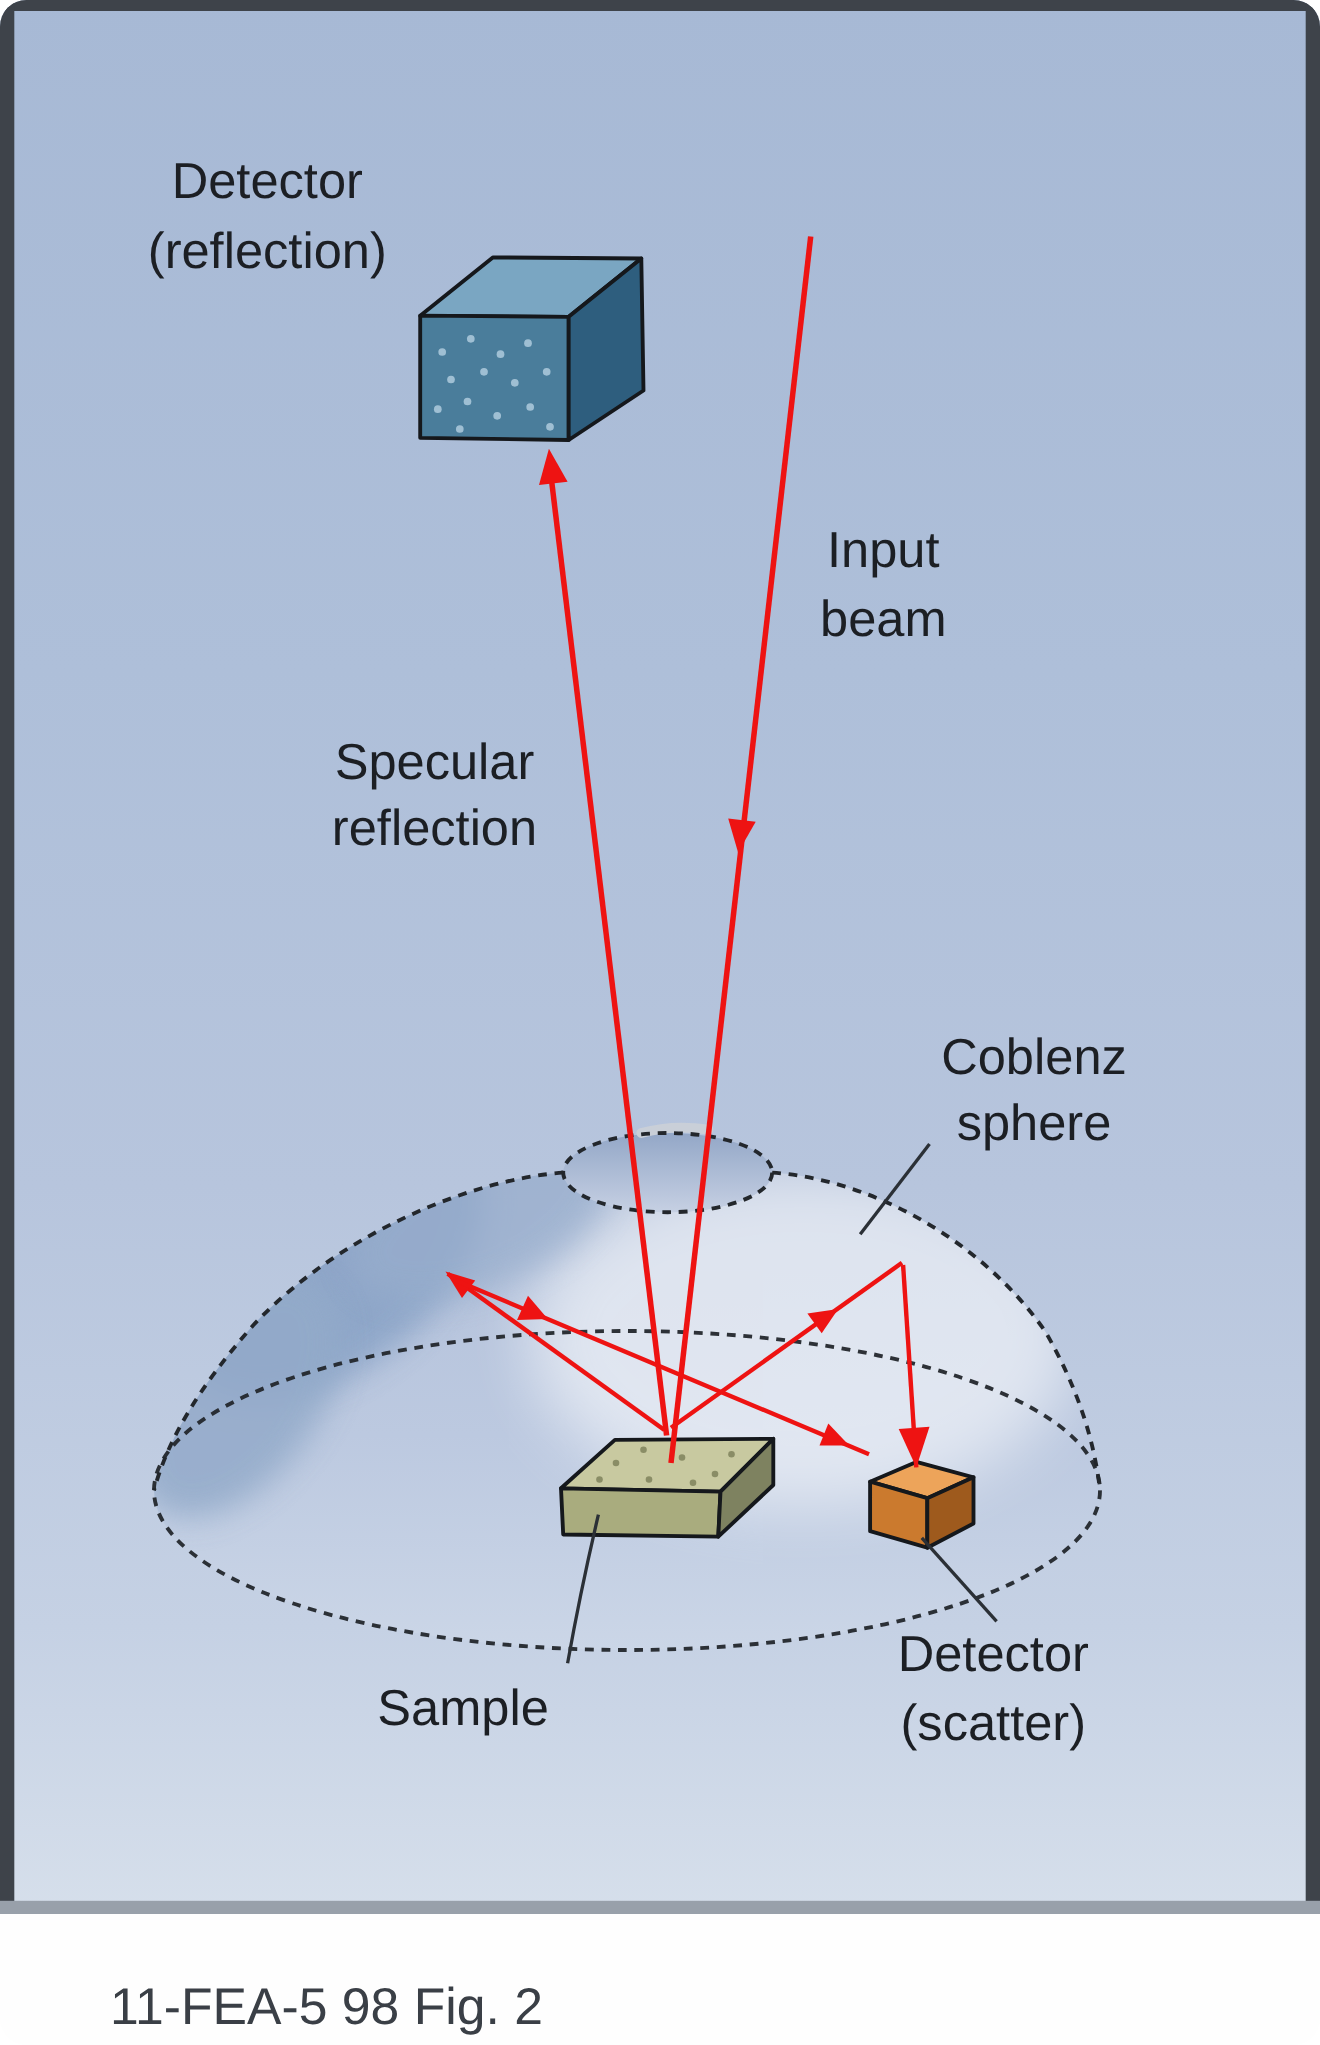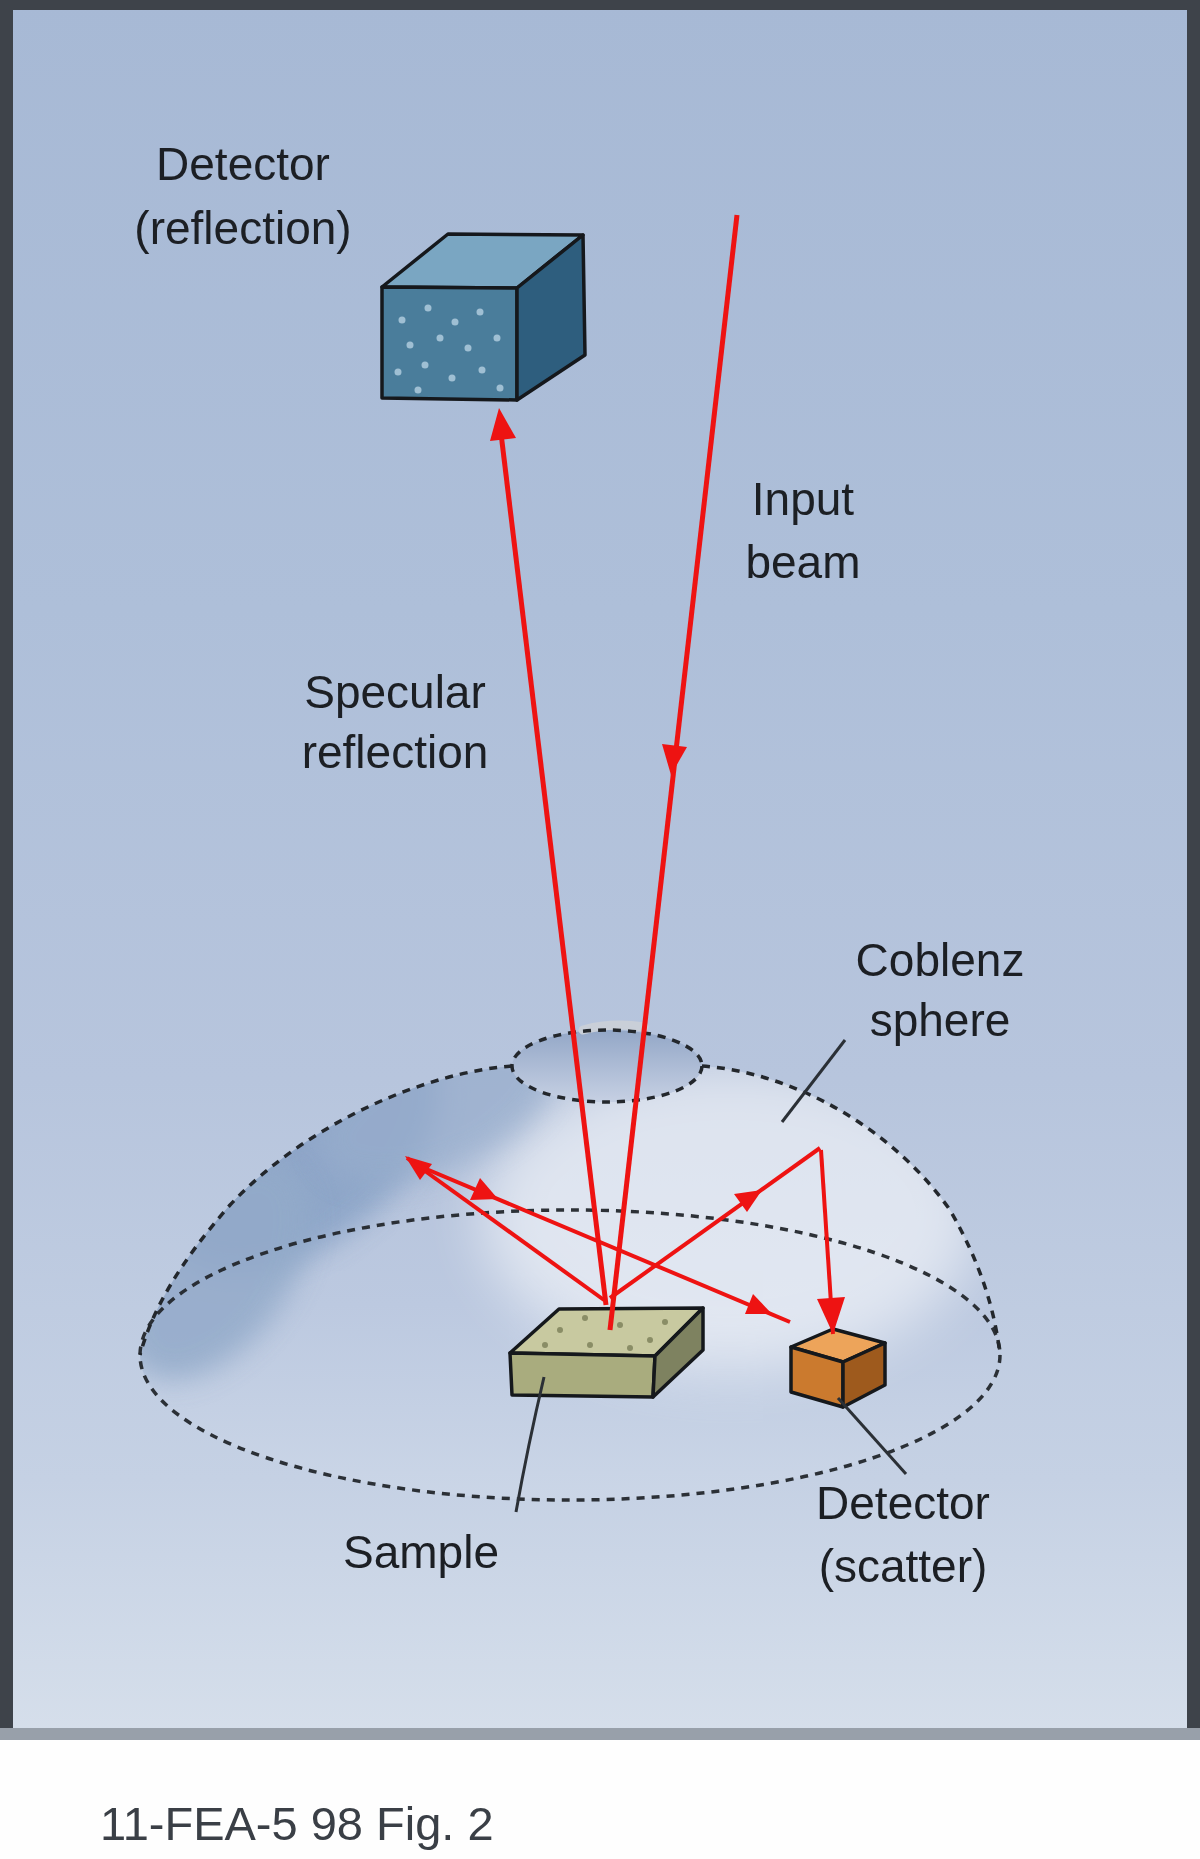--- a/index.html
+++ b/index.html
@@ -1,16 +1,16 @@
 <!DOCTYPE html>
 <html style="--beam-red: #ee1312; --background-top: #a7b9d5; --background-mid: #b7c5dd; --background-bottom: #d6dfeb; --border-dark: #3e434a; --border-bottom-gray: #98a0aa; --blue-cube-top: #7aa6c2; --blue-cube-front: #4a7d9b; --blue-cube-side: #2e5e7e; --sample-top: #c8c9a0; --sample-front: #a9ac7e; --sample-side: #7e8260; --scatter-cube-top: #eda45a; --scatter-cube-front: #cb7a2e; --scatter-cube-side: #9e5a1d; --dome-shadow: #8ba4c7; --outline: #23272c; --text: #1c1f24; --caption-text: #3a3f46; --page-white: #fefefe;"><head>
 <meta charset="utf-8">
 <style>
   html,body{margin:0;padding:0;background:#fff;}
-  #stage{position:relative;width:1200px;height:1859px;background:#fff;overflow:hidden;}
+  #stage{position:relative;width:1200px;height:1859px;background:#fff;overflow:hidden;border-radius:24px;}
   .lbl{font-family:"Liberation Sans",sans-serif;font-size:46px;fill:var(--text,#1c1f24);}
   .caption-text{font-family:"Liberation Sans",sans-serif;font-size:47px;fill:var(--caption-text,#3a3f46);}
   .dash{fill:none;stroke:var(--outline,#23272c);stroke-width:3.5;stroke-dasharray:8 7;}
   .beam5{stroke:var(--beam-red,#ee1312);stroke-width:5;fill:none;}
   .beam4{stroke:var(--beam-red,#ee1312);stroke-width:4;fill:none;}
   .bfill{fill:var(--beam-red,#ee1312);stroke:none;}
   .ptr{stroke:#2b3036;stroke-width:3;fill:none;}
   .cube{stroke:#15181c;stroke-width:3.5;stroke-linejoin:round;}
 </style>
 </head>

